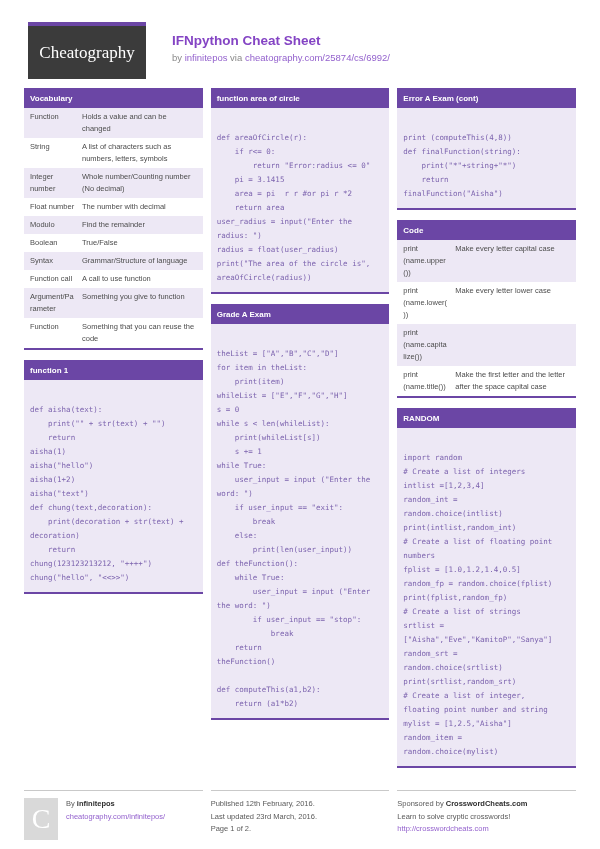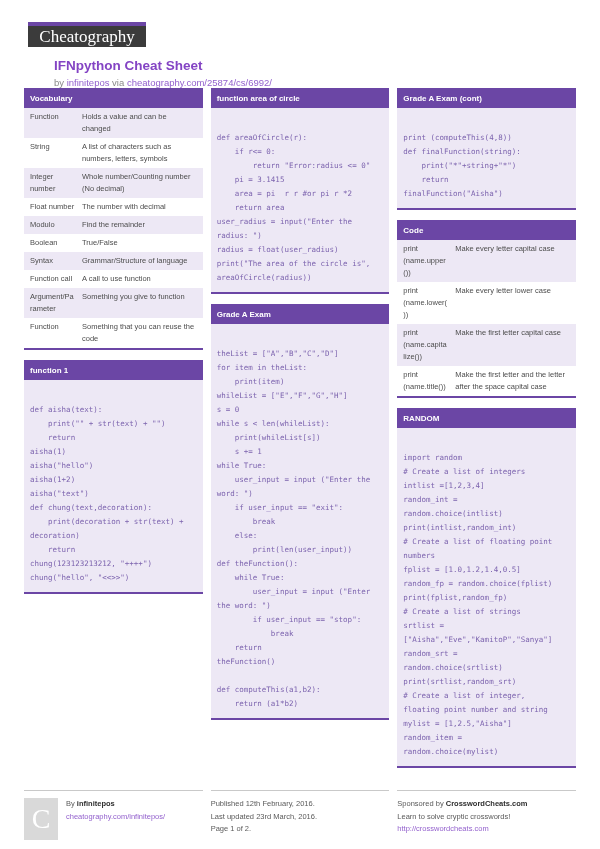--- a/index.html
+++ b/index.html
@@ -1,20 +1,20 @@
 <!DOCTYPE html>
 <html><head>
 <meta charset="utf-8">
 <style>
   * { margin:0; padding:0; box-sizing:border-box; }
   html,body { width:600px; height:849px; background:#ffffff; overflow:hidden;
     font-family:"Liberation Sans", sans-serif; }
 
   
-  .page-header { display:flex; align-items:flex-start; padding:22px 24px 0 28px; height:88px;flex-direction:column; }
+  .page-header { display:flex; align-items:flex-start; padding:22px 24px 0 28px; height:88px; }
   .logo-box { width:118px; height:57px; background:#3b3b3b; border-top:4px solid #6b46a5;
     color:#ffffff; font-family:"Liberation Serif", serif; font-size:17px;
     display:flex; align-items:center; justify-content:center; }
   .head-text { margin-left:26px; padding-top:10px; }
   .sheet-title { color:#8444c4; font-size:13.5px; font-weight:bold; line-height:17px; }
   .byline { font-size:9.5px; color:#8a8a8a; margin-top:3px; }
   .byline a, .plink { color:#9361cd; text-decoration:none; }
 
   
   .columns { display:flex; gap:8px; padding:0 24px; align-items:flex-start; }
@@ -176,21 +176,21 @@
 theFunction()
 
 def computeThis(a1,b2):
     return (a1*b2)</pre>
       </div>
     </div>
   </div>
 
   <div class="col">
     <div class="card">
-      <div class="card-h">Grade A Exam (cont)</div>
+      <div class="card-h">Error A Exam (cont)</div>
       <div class="codeblock">
         <pre>print (computeThis(4,8))
 def finalFunction(string):
     print("*"+string+"*")
     return
 finalFunction("Aisha")</pre>
       </div>
     </div>
     <div class="card">
       <div class="card-h">Code</div>
@@ -198,21 +198,20 @@
           <div class="t-row">
           <div class="t-term">print (name.upper())</div>
           <div class="t-def">Make every letter capital case</div>
         </div>
           <div class="t-row">
           <div class="t-term">print (name.lower())</div>
           <div class="t-def">Make every letter lower case</div>
         </div>
           <div class="t-row">
           <div class="t-term">print (name.capitalize())</div>
-          <div class="t-def">Make the first letter capital case</div>
         </div>
           <div class="t-row">
           <div class="t-term">print (name.title())</div>
           <div class="t-def">Make the first letter and the letter after the space capital case</div>
         </div>
         </div>
     </div>
     <div class="card">
       <div class="card-h">RANDOM</div>
       <div class="codeblock">

